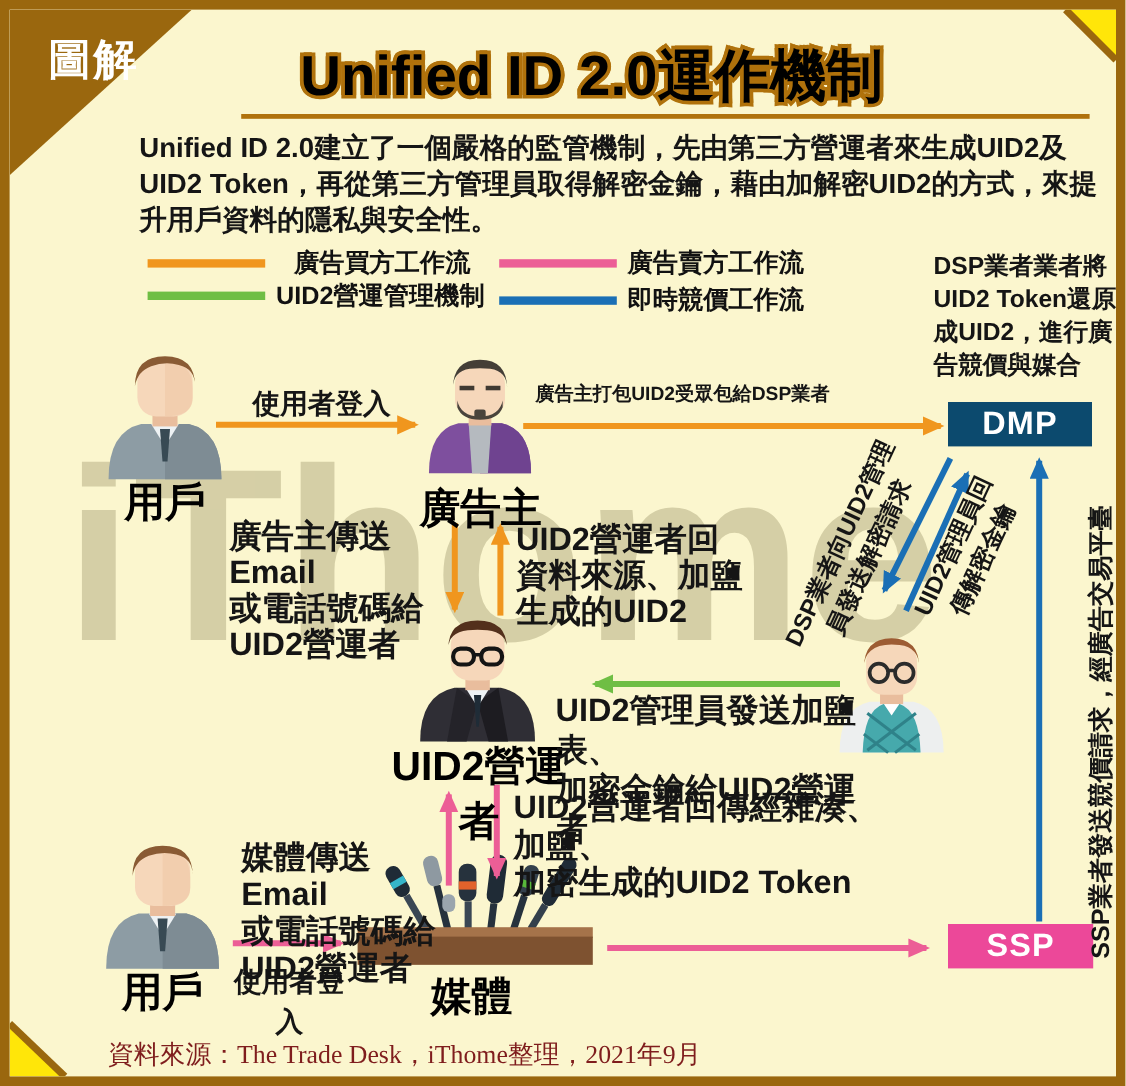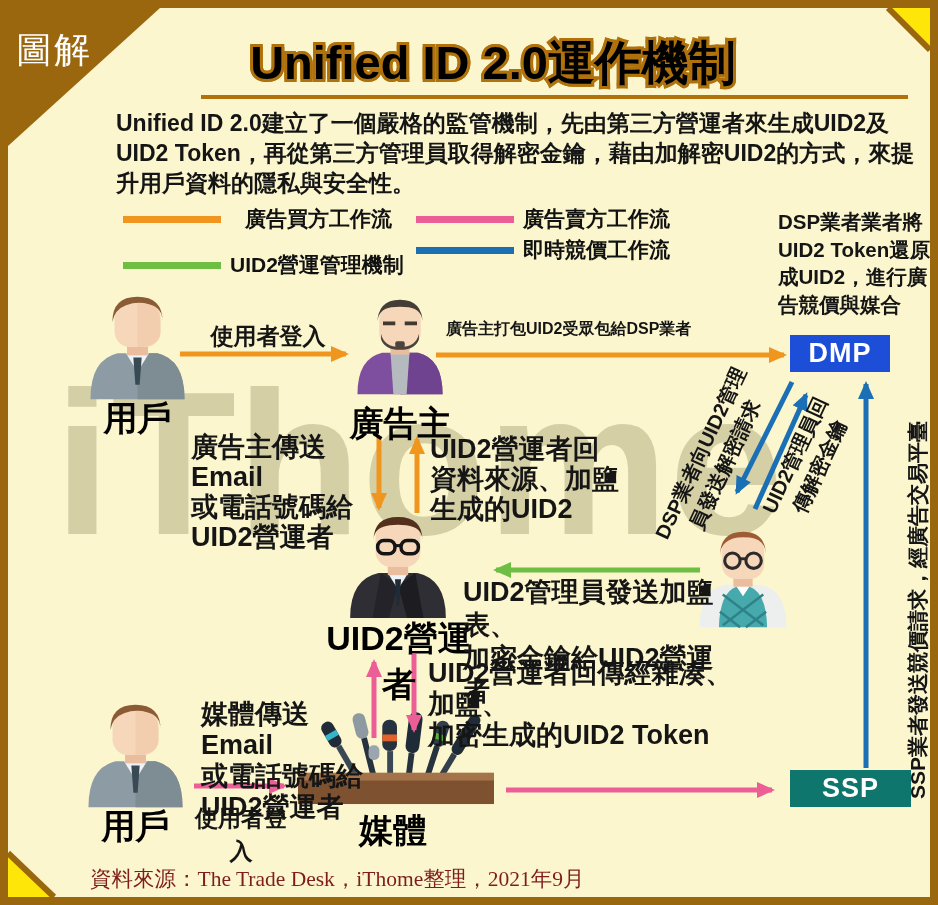--- a/index.html
+++ b/index.html
@@ -8,21 +8,21 @@
     position:relative;width:938px;height:905px;overflow:hidden;
     background:#FBF6CE;border:8px solid #9A670E;
     font-family:"Liberation Sans", sans-serif;color:#111;
   }
   .abs{position:absolute;}
   .t{position:absolute;white-space:pre-line;line-height:1.42;font-weight:700;}
   .center{text-align:center;}
   
   #corner-ribbon{left:0;top:0;width:152px;height:138px;background:#9A670E;
     clip-path:polygon(0 0,100% 0,0 100%);}
-  #corner-label{left:8px;top:18px;width:100px;font-size:36px;font-weight:400;color:#fff;letter-spacing:2px;}
+  #corner-label{left:8px;top:18px;width:100px;font-size:36px;font-weight:700;color:#fff;letter-spacing:2px;text-align:right;}
   #page-title{left:150px;top:24px;width:670px;text-align:center;font-size:47px;font-weight:900;color:#000000;
     -webkit-text-stroke:6px #B0720C;paint-order:stroke fill;
     text-shadow:2px 2px 0 #B0720C,-2px 2px 0 #B0720C,2px -2px 0 #B0720C,-2px -2px 0 #B0720C,0 3px 0 #B0720C,0 -3px 0 #B0720C,3px 0 0 #B0720C,-3px 0 0 #B0720C;}
   #title-rule{left:193px;top:87px;width:707px;height:4px;background:#B0720C;}
   #description{left:108px;top:100px;width:800px;font-size:23px;font-weight:700;line-height:30px;color:#151515;}
   
   .legend-item{position:absolute;display:flex;align-items:center;gap:9px;}
   .legend-swatch{width:98px;height:7px;flex:0 0 auto;}
   .legend-label{font-size:21px;font-weight:700;}
   
@@ -73,21 +73,21 @@
   <div id="description" class="abs">Unified ID 2.0建立了一個嚴格的監管機制，先由第三方營運者來生成UID2及UID2 Token，再從第三方管理員取得解密金鑰，藉由加解密UID2的方式，來提升用戶資料的隱私與安全性。</div>
 
   <div class="legend-item" style="left:115px;top:197px;gap:24px;">
     <span class="legend-swatch" style="background: rgb(240, 150, 30);"></span>
     <span class="legend-label">廣告買方工作流</span>
   </div>
   <div class="legend-item" style="left:408px;top:197px;">
     <span class="legend-swatch" style="background: rgb(236, 94, 150);"></span>
     <span class="legend-label">廣告賣方工作流</span>
   </div>
-  <div class="legend-item" style="left:115px;top:243px;align-items:center;">
+  <div class="legend-item" style="left:115px;top:224px;align-items:center;">
     <span class="legend-swatch" style="background: rgb(111, 190, 68);"></span>
     <span class="legend-label">UID2營運管理機制</span>
   </div>
   <div class="legend-item" style="left:408px;top:228px;">
     <span class="legend-swatch" style="background: rgb(26, 111, 181);"></span>
     <span class="legend-label">即時競價工作流</span>
   </div>
 
   <svg id="flow-arrows" viewBox="0 0 938 905">
     <defs>
@@ -221,24 +221,24 @@
       <g transform="rotate(31 162 45)">
         <rect x="155" y="2" width="12" height="46" rx="6" fill="#1F2B36"></rect>
         <rect x="158" y="48" width="6" height="24" fill="#33404C"></rect>
       </g>
       <rect x="72" y="38" width="11" height="15" rx="5" fill="#9AA5AD"></rect>
       <rect x="0" y="66" width="200" height="9" fill="#A5734A"></rect>
       <rect x="0" y="74" width="200" height="24" fill="#7E5230"></rect>
     </svg>
   </div>
 
-  <div class="platform-box" style="left: 782px; top: 327px; width: 100px; height: 37px; background: #1d4ed8;">
+  <div class="platform-box" style="left: 782px; top: 327px; width: 120px; height: 37px; background: #0c4a6e;">
     <span>DMP</span>
   </div>
-  <div class="platform-box" style="left: 782px; top: 762px; width: 121px; height: 37px; background: #0f766e;">
+  <div class="platform-box" style="left: 782px; top: 762px; width: 121px; height: 37px; background: #ec4899;">
     <span>SSP</span>
   </div>
 
   <div class="node-label" style="left:72px;top:388px;width:115px;">用戶</div>
   <div class="node-label" style="left:335px;top:393px;width:115px;">廣告主</div>
   <div class="node-label" style="left:316px;top:608px;width:150px;">UID2營運者</div>
   <div class="node-label" style="left:70px;top:796px;width:115px;">用戶</div>
   <div class="node-label" style="left:300px;top:800px;width:170px;">媒體</div>
 
   <div class="t flow-label center" style="left:200px;top:312px;width:120px;font-size:23px;">使用者登入</div>

